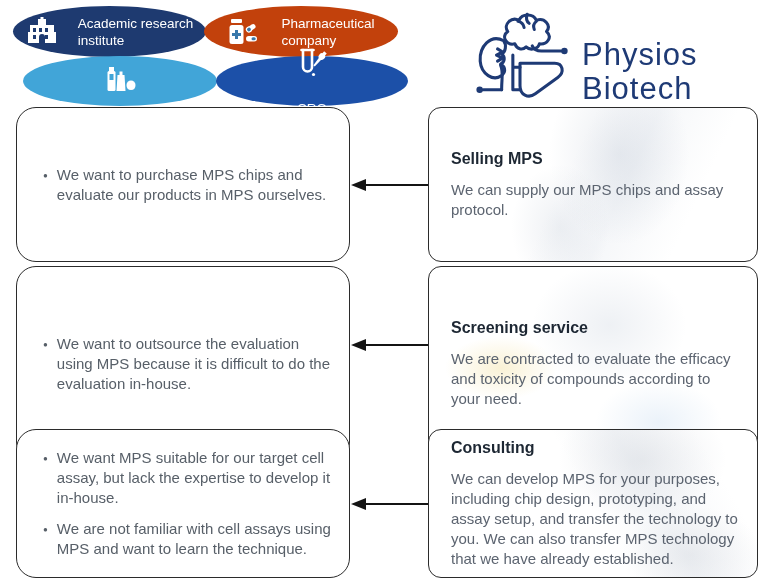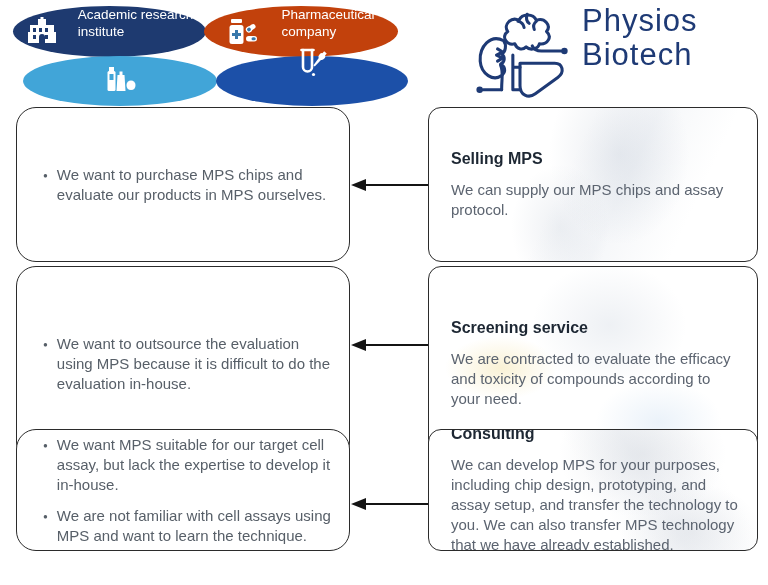--- a/index.html
+++ b/index.html
@@ -2,43 +2,43 @@
 <html><head>
 <meta charset="utf-8">
 <style>
   html,body{margin:0;padding:0;background:#ffffff;}
   .canvas{
     position:relative;width:768px;height:585px;background:#ffffff;overflow:hidden;
     font-family:"Liberation Sans", sans-serif;
   }
   
   .badge{
-    position:absolute;border-radius:50%;display:flex;justify-content:center;
+    position:absolute;border-radius:50%;display:flex;align-items:center;justify-content:center;
     gap:20px;color:#ffffff;
   }
   .badge .blabel{white-space:pre-line;font-size:13.5px;line-height:17px;font-weight:400;}
   .b0{left:13px;top:6px;width:193px;height:51px;}
   .b1{left:204px;top:6px;width:194px;height:51px;}
   .b2{left:23px;top:56px;width:194px;height:50px;}
   .b3{left:216px;top:56px;width:192px;height:50px;flex-direction:column;}
   .bicon{display:flex;align-items:center;justify-content:center;}
   
-  .logo{position:absolute;left:468px;top:4px;display:flex;align-items:flex-start;gap:10px;}
+  .logo{position:absolute;left:468px;top:4px;display:flex;align-items:flex-end;gap:10px;}
   .logo-text{color:#1e3a75;font-size:31px;line-height:34px;font-weight:500;letter-spacing:1px;}
   
   .box{
     position:absolute;background:#ffffff;border:1.6px solid #2b2b2b;border-radius:20px;
     box-sizing:border-box;display:flex;flex-direction:column;justify-content:center;
     overflow:hidden;
   }
   .need-box{left:16px;width:334px;padding:14px 18px 14px 26px;}
   .service-box{left:428px;width:330px;padding:14px 16px 14px 22px;border-radius:13px;}
   .row1{top:107px;height:155px;}
   .row2{top:266px;height:196px;}
-  .row3{top:429px;height:122px;}
+  .row3{top:429px;height:149px;}
   .bullets{display:flex;flex-direction:column;gap:11px;position:relative;z-index:1;}
   .bullet{display:flex;gap:9px;color:#575f68;font-size:15px;line-height:20px;}
   .bullet .dot{font-size:11px;line-height:20px;flex:0 0 auto;color:#575f68;}
   .svc-title{position:relative;z-index:1;font-size:16px;font-weight:bold;color:#1d2733;margin:0 0 12px 0;}
   .svc-desc{position:relative;z-index:1;font-size:15px;line-height:20px;color:#5c6470;margin:0;}
   
   .wm{position:absolute;inset:0;z-index:0;pointer-events:none;}
   .wm1{background:
     radial-gradient(100px 130px at 58% 30%, rgba(145,160,182,0.20), transparent 70%),
     radial-gradient(70px 90px at 40% 78%, rgba(145,160,182,0.16), transparent 70%),

